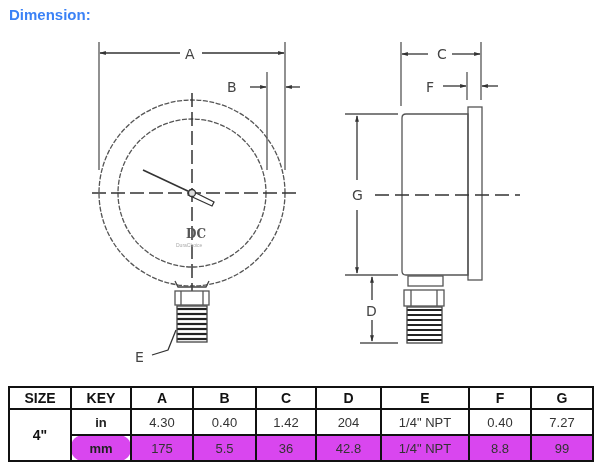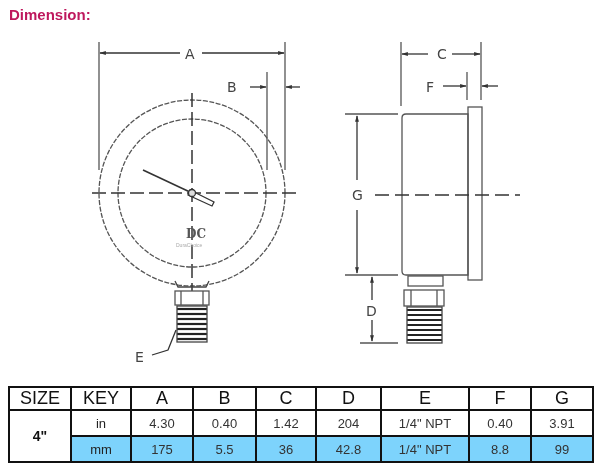--- a/index.html
+++ b/index.html
@@ -1,30 +1,30 @@
 <!DOCTYPE html>
 <html><head>
 <meta charset="utf-8">
 <style>
   html, body { margin: 0; padding: 0; background: #ffffff; }
   body { width: 600px; height: 466px; position: relative; overflow: hidden;
          font-family: "Liberation Sans", sans-serif; color: #111; }
   .title { position: absolute; left: 9px; top: 6px; font-size: 15px; font-weight: bold;
-           color: #be185d; }
+           color: #3b82f6; }
   svg.drawing { position: absolute; left: 0; top: 0; }
   .dimlabel { font-family: "DejaVu Sans", sans-serif; font-size: 14px; fill: #444; }
   .logo-text { font-family: "Liberation Sans", sans-serif; font-size: 5px; fill: #aaa; }
   table.spec { position: absolute; left: 8px; top: 386px; border-collapse: collapse;
                font-size: 13px; }
   table.spec td, table.spec th { border: 2px solid #111; text-align: center; padding: 0;
                height: 24px; color: #333; }
-  table.spec th { font-weight: normal; height: 20px; font-size: 18px; color: #111; }
-  table.spec td.key { font-weight: normal; color: #222; }
+  table.spec th { font-weight: bold; height: 20px; font-size: 14px; color: #111; }
+  table.spec td.key { font-weight: bold; color: #222; border-radius: 12px; }
   table.spec td.size { font-weight: bold; font-size: 14px; color: #111; }
-  table.spec tr.mm td { background: #7dd3fc; }
+  table.spec tr.mm td { background: #d946ef; }
 </style>
 </head>
 <body>
 
 <div class="title">Dimension:</div>
 
 <svg class="drawing" width="600" height="384" viewBox="0 0 600 384">
   <defs>
     <marker id="arr" viewBox="0 0 10 10" refX="9" refY="5" markerWidth="6" markerHeight="5" orient="auto-start-reverse">
       <path d="M0,2 L10,5 L0,8 z" fill="#333"></path>
@@ -151,21 +151,21 @@
   </tr>
   <tr class="in">
     <td class="size" rowspan="2">4"</td>
     <td class="key">in</td>
     <td>4.30</td>
     <td>0.40</td>
     <td>1.42</td>
     <td>204</td>
     <td>1/4" NPT</td>
     <td>0.40</td>
-    <td>3.91</td>
+    <td>7.27</td>
   </tr>
   <tr class="mm">
     <td class="key">mm</td>
     <td>175</td>
     <td>5.5</td>
     <td>36</td>
     <td>42.8</td>
     <td>1/4" NPT</td>
     <td>8.8</td>
     <td>99</td>

